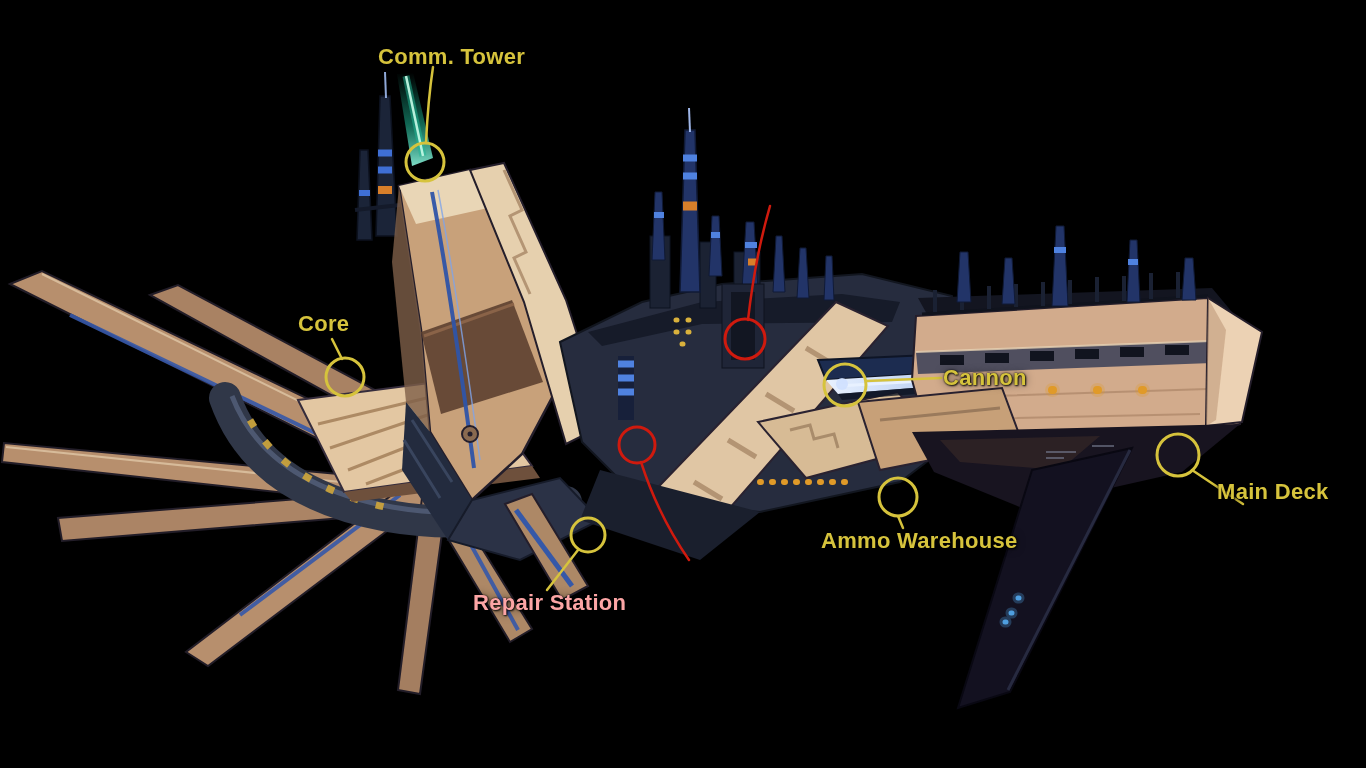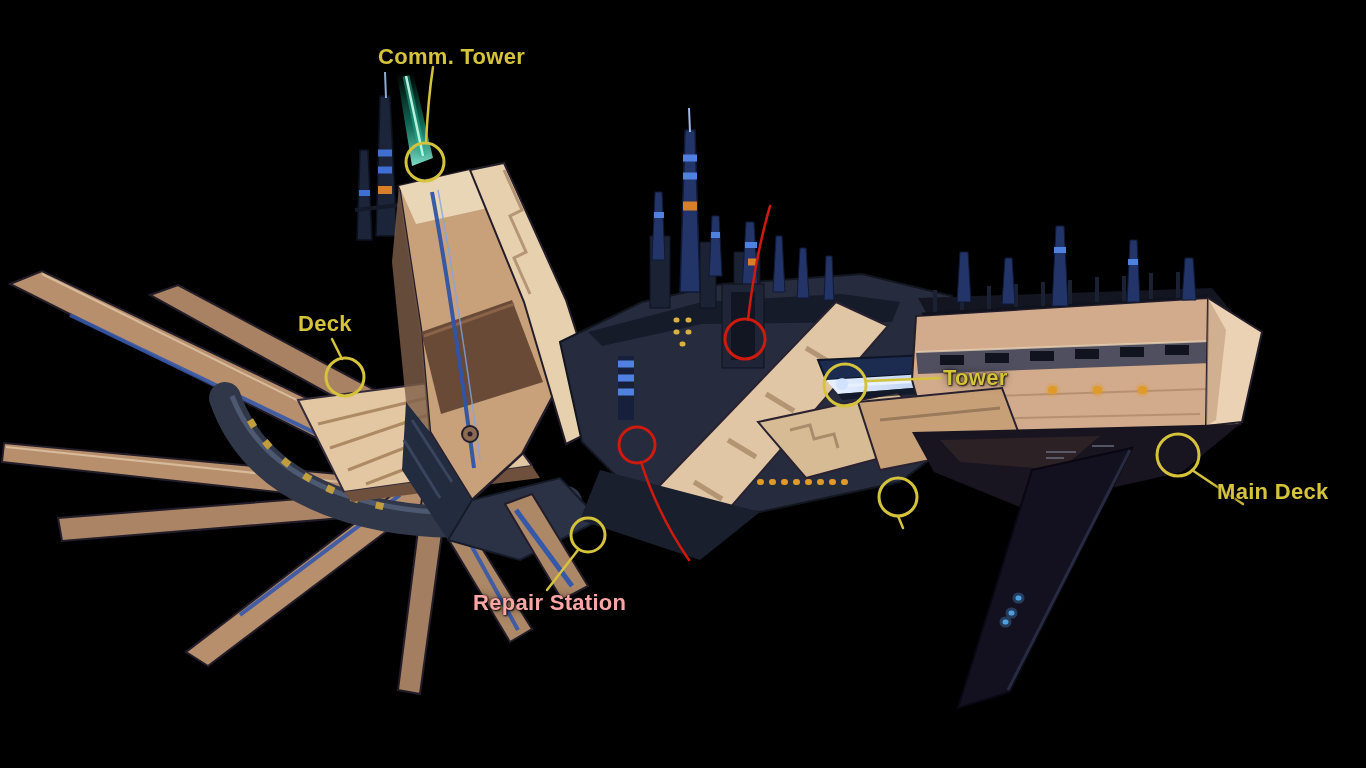--- a/index.html
+++ b/index.html
@@ -178,18 +178,19 @@
 
     <circle cx="637" cy="445" r="18" stroke-width="3" stroke="#cf1a0e"></circle>
     <path d="M641 462 Q658 515 689 560" stroke-width="2.5" stroke="#cf1a0e"></path>
 
     <circle cx="588" cy="535" r="17" stroke-width="3" stroke="#d6c33c"></circle>
     <path d="M578 550 L547 590" stroke-width="2.5" stroke="#d6c33c"></path>
   </g>
 </svg>
 
 <div class="ann-label lbl-comm" style="color: rgb(214, 195, 60);">Comm. Tower</div>
-<div class="ann-label lbl-radar" style="color: rgb(214, 195, 60);">Deck</div>
-<div class="ann-label lbl-cannon" style="color: rgb(214, 195, 60);">Tower</div>
+<div class="ann-label lbl-radar" style="color: rgb(214, 195, 60);">Core</div>
+<div class="ann-label lbl-cannon" style="color: rgb(214, 195, 60);">Cannon</div>
 <div class="ann-label lbl-maindeck" style="color: rgb(214, 195, 60);">Main Deck</div>
+<div class="ann-label lbl-ammo" style="color: rgb(214, 195, 60);">Ammo Warehouse</div>
 <div class="ann-label lbl-repair" style="color: #fca5a5;">Repair Station</div>
 
 </div>
 
 </body></html>

